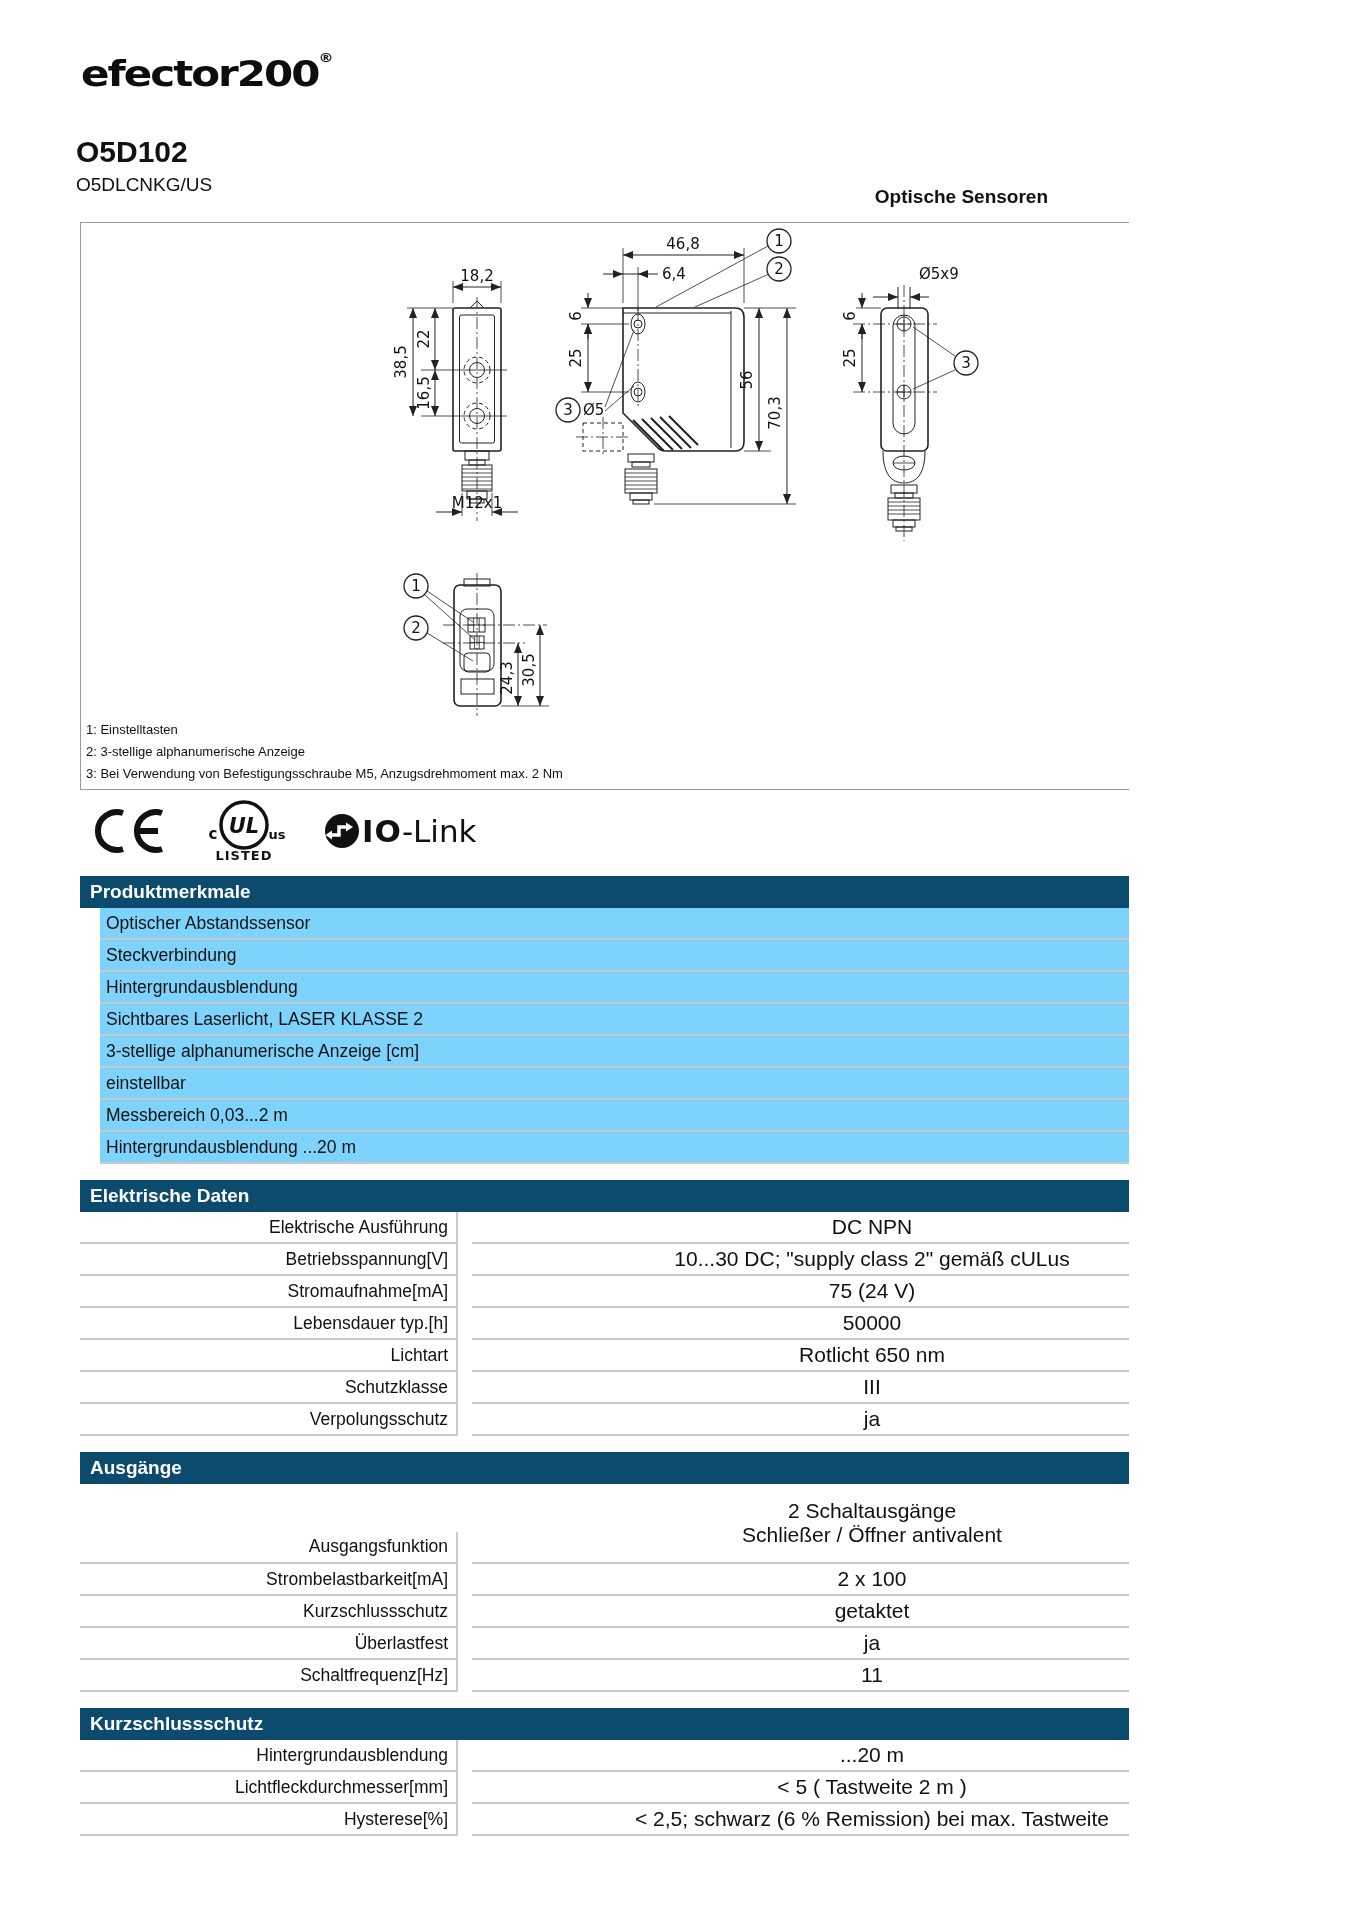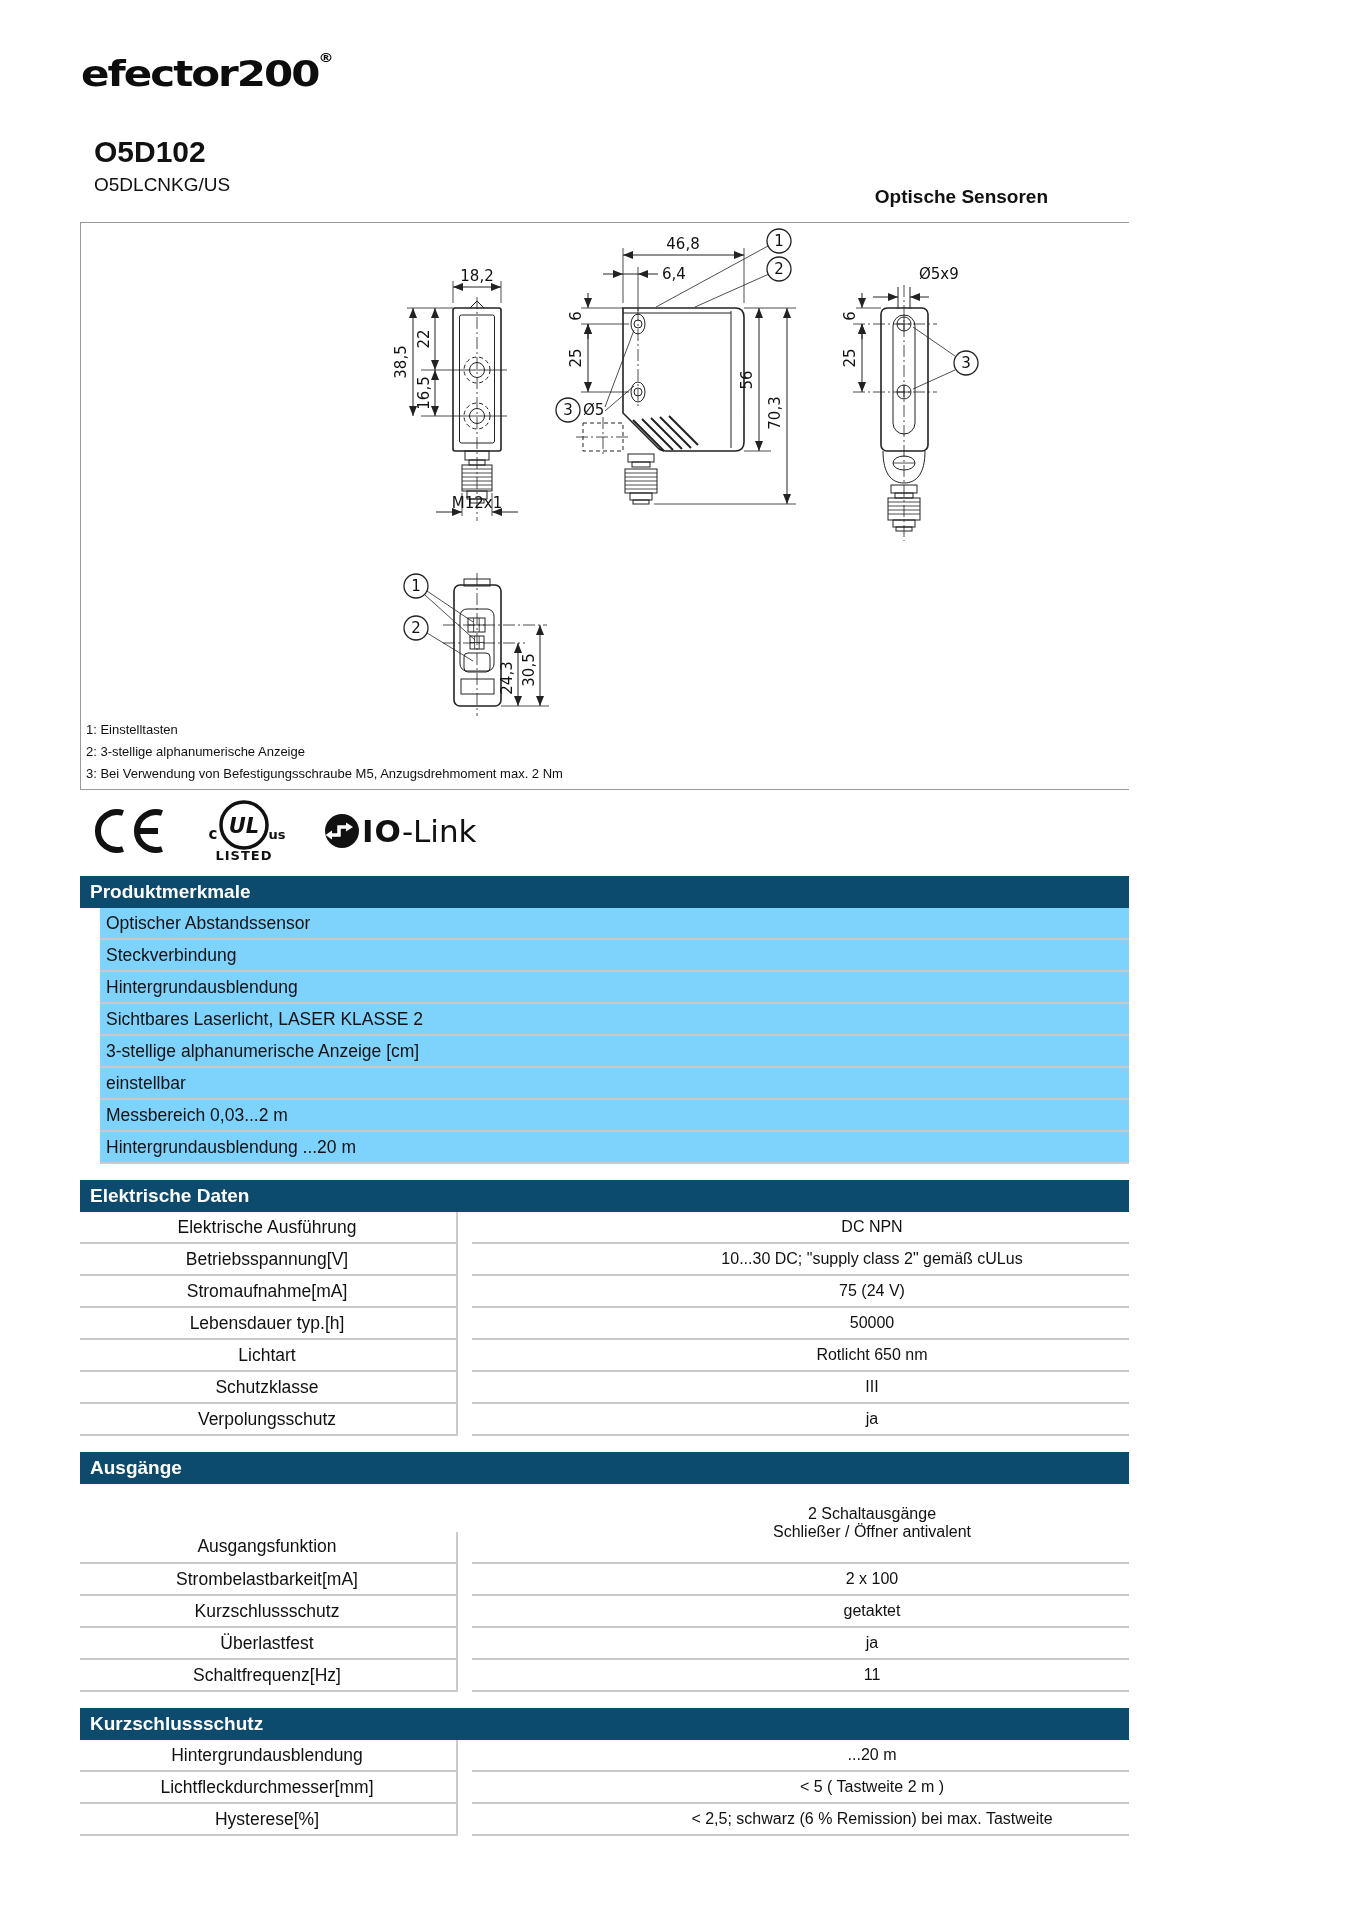--- a/index.html
+++ b/index.html
@@ -5,21 +5,21 @@
   html,body { margin:0; padding:0; background:#ffffff; }
   body { width:1356px; height:1920px; font-family:"Liberation Sans", sans-serif; color:#111; }
   .page { position:relative; width:1129px; height:1920px; background:#fff; overflow:hidden;border-radius:32px; }
 
   
   .efector-logo { position:absolute; left:81px; top:50px; font-family:"DejaVu Sans", sans-serif;
                   font-weight:bold; font-size:42px; letter-spacing:-2px; color:#0d0d0d;
                   transform:scaleY(.85); transform-origin:left top; white-space:nowrap; }
   .efector-logo .reg { font-size:15px; letter-spacing:0; vertical-align:28px; font-weight:bold; }
   .ifm-logo { position:absolute; left:1147px; top:58px; }
-  .title-block { position:absolute; left:94px; top:136px; }
+  .title-block { position:absolute; left:76px; top:136px; }
   .title-block h1 { margin:0; font-size:30px; font-weight:bold; line-height:32px; }
   .product-code { font-size:19px; margin-top:6px; }
   .category { position:absolute; right:81px; top:186px; font-size:19px; font-weight:bold; }
 
   
   .drawing-box { position:absolute; left:80px; top:222px; width:1194px; height:568px;
                  border:1px solid #9a9a9a; box-sizing:border-box; }
   .notes { position:absolute; left:5px; bottom:4px; font-size:13px; line-height:22px; color:#111; }
   svg text { font-family:"DejaVu Sans", sans-serif; fill:#111; }
   .dtext { font-size:15px; }
@@ -41,25 +41,25 @@
 
   
   .specs { position:absolute; left:80px; top:876px; width:1194px; }
   .secbar { margin-top:16px; height:32px; background:#0c4a6e; color:#fff; font-weight:bold;
             font-size:19px; line-height:32px; padding-left:10px; box-sizing:border-box; }
   .secbar:first-child { margin-top:0; }
   .frow { height:32px; line-height:30px; font-size:17.5px; padding-left:6px;
           border-bottom:2px solid #c9c9c9; border-right:2px solid #c9c9c9; box-sizing:border-box;
           background:#7dd3fc;margin-left:20px; }
   .trow { display:flex; gap:14px; background:#fff; }
-  .tlabel { width:378px; box-sizing:border-box; display:flex; justify-content:center;
+  .tlabel { width:378px; box-sizing:border-box; display:flex; justify-content:flex-end;
             align-items:center; padding:0 8px 0 6px; min-height:32px; font-size:17.5px;
             border-bottom:2px solid #c9c9c9; border-right:2px solid #c9c9c9; }
   .tvalue { flex:1; box-sizing:border-box; display:flex; align-items:center; justify-content:center;
-            text-align:center; min-height:32px; font-size:16px; padding:2px 4px;
+            text-align:center; min-height:32px; font-size:21px; padding:2px 4px;
             border-bottom:2px solid #c9c9c9; border-right:2px solid #c9c9c9; white-space:pre-line; }
 </style>
 </head>
 <body>
 
 <div class="page">
 
   <div class="efector-logo">
     <span>efector200</span><span class="reg">®</span>
   </div>

